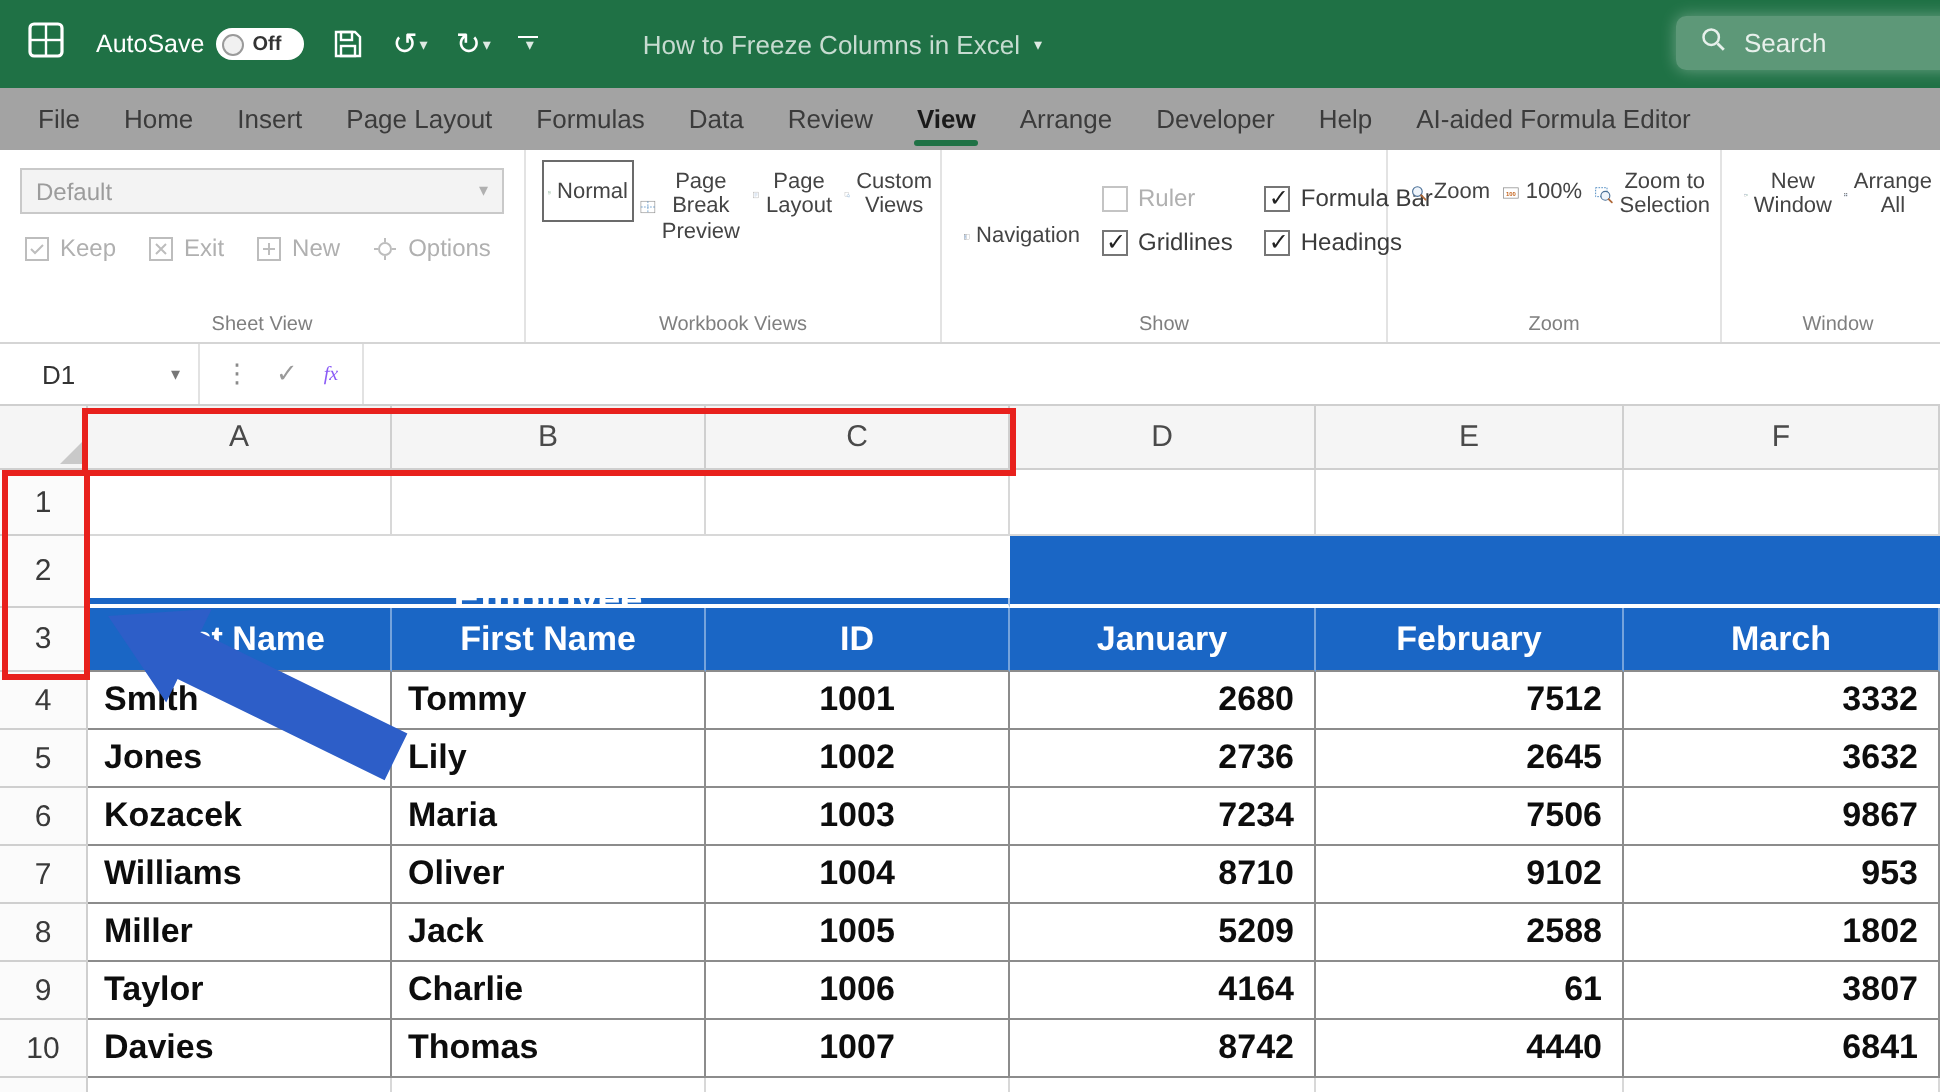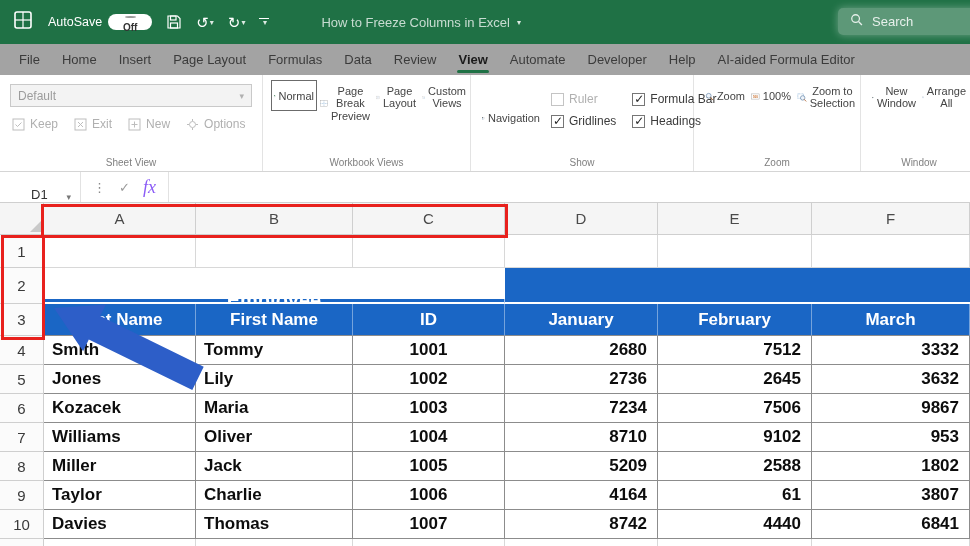--- a/index.html
+++ b/index.html
@@ -5,21 +5,21 @@
   * { margin:0; padding:0; box-sizing:border-box; }
   html,body { width:970px; height:546px; }
   body { font-family:"Liberation Sans","DejaVu Sans",sans-serif; background:#fff; }
   .app { position:relative; width:970px; height:546px; overflow:hidden; background:#fff; }
 
   
   .titlebar { position:absolute; top:0; left:0; right:0; height:44px;
     background:var(--excel-green,#1F7145); display:flex; align-items:center; color:#fff; }
   .tb-left { display:flex; align-items:center; gap:14px; padding-left:12px; }
   .autosave { display:flex; align-items:center; gap:6px; font-size:12.5px; color:#fff; }
-  .toggle { width:44px; height:16px; border-radius:9px; background:#fff; display:flex; align-items:center; padding:2px 3px; gap:4px;flex-direction:column; }
+  .toggle { width:44px; height:16px; border-radius:9px; background:#fff; display:flex; align-items:center; padding:2px 3px; gap:4px; }
   .knob { width:11px; height:11px; border-radius:50%; background:#f1f1f1; border:1px solid #9a9a9a; }
   .toggle-label { font-size:10px; color:#333; font-weight:bold; }
   .qat-icon { display:flex; align-items:center; color:#fff; }
   .uchev { font-size:8px; color:rgba(255,255,255,.85); margin-left:1px; }
   .uglyph { font-size:15px; line-height:1; }
   .customize { display:flex; flex-direction:column; align-items:center; line-height:.6; }
   .customize .bar { width:10px; border-top:1.6px solid #fff; margin-bottom:2px; }
   .doc-title { display:flex; align-items:center; gap:6px; margin-left:38px;
     color:rgba(255,255,255,.75); font-size:13px; white-space:nowrap; }
   .search-box { position:absolute; right:-28px; top:8px; width:160px; height:27px;
@@ -61,27 +61,27 @@
   .chk .dim { color:#b0b0b0; }
   .g-zoom { width:167px; }
   .g-window { flex:1; }
   .i26 { width:27px; height:23px; display:block; }
   .i12 { width:13px; height:13px; display:block; }
   .w44{width:46px;} .w54{width:56px;} .w62{width:64px;} .w48{width:50px;}
 
   
   .formulabar { position:absolute; top:172px; left:0; right:0; height:31px; background:#fff;
     border-bottom:1px solid #cfcfcf; display:flex; align-items:stretch; }
-  .namebox { width:81px; display:flex; align-items:flex-end; padding-left:31px; font-size:13px;
+  .namebox { width:100px; display:flex; align-items:center; padding-left:21px; font-size:13px;
     color:#333; border-right:1px solid #e2e2e2; }
   .namebox .chev { margin-left:auto; margin-right:9px; font-size:9px; color:#777; }
   .fb-icons { display:flex; align-items:center; gap:13px; padding:0 12px; border-right:1px solid #e2e2e2; }
   .kebab { color:#8a8a8a; font-size:13px; }
   .okmark { color:#9a9a9a; font-size:13px; }
-  .fx { font-style:italic; font-family:"Liberation Serif","DejaVu Serif",serif; color:#8b5cf6; font-size:18px; }
+  .fx { font-style:italic; font-family:"Liberation Serif","DejaVu Serif",serif; color:#8b5cf6; font-size:10px; }
   .fb-input { flex:1; background:#fff; }
 
   
   .sheet { position:absolute; top:203px; left:0; width:970px; height:343px; overflow:hidden;
     display:grid;
     grid-template-columns:44px 152px 157px 152px 153px 154px 158px;
     grid-template-rows:32px 33px 36px 32px repeat(7,29px) 14px; }
   .corner { background:#f5f5f5; border-right:1px solid #cfcfcf; border-bottom:1px solid #cfcfcf; position:relative; }
   .corner::after { content:""; position:absolute; right:2px; bottom:2px;
     border-left:11px solid transparent; border-bottom:11px solid #c9c9c9; }
@@ -165,21 +165,21 @@
 
   <div class="menubar">
     <span class="tab">File</span>
     <span class="tab">Home</span>
     <span class="tab">Insert</span>
     <span class="tab">Page Layout</span>
     <span class="tab">Formulas</span>
     <span class="tab">Data</span>
     <span class="tab">Review</span>
     <span class="tab active">View</span>
-    <span class="tab">Automate</span>
+    <span class="tab">Arrange</span>
     <span class="tab">Developer</span>
     <span class="tab">Help</span>
     <span class="tab">AI-aided Formula Editor</span>
   </div>
 
   <div class="ribbon">
 
     <div class="rgroup g-sheetview">
       <div class="default-select">
         <span>Default</span>

